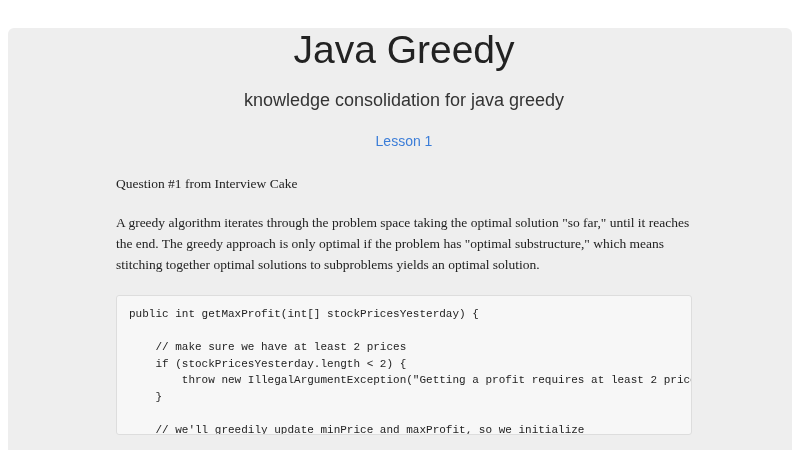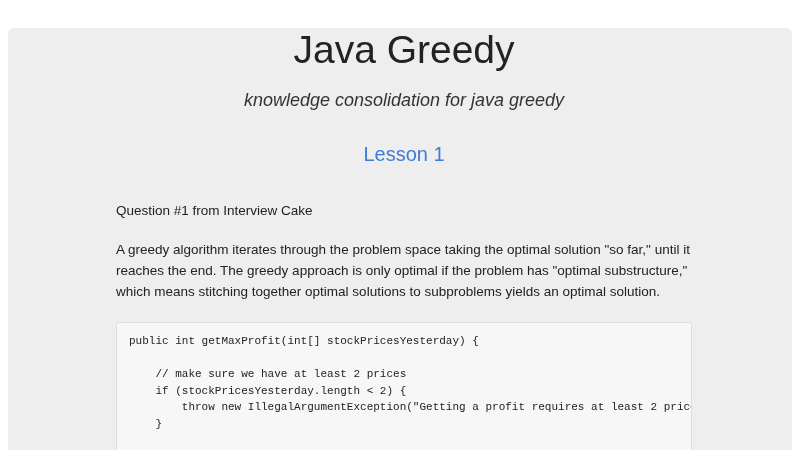--- a/index.html
+++ b/index.html
@@ -32,42 +32,42 @@
     text-align: center;
     font-size: 39px;
     font-weight: normal;
     color: #222222;
     margin: 0;
     letter-spacing: 0px;
   }
   .subtitle {
     text-align: center;
     font-size: 18px;
-    font-style: italic;
     color: #333333;
     margin: 0;
     padding-top: 18px;
   }
   .lesson {
     text-align: center;
-    font-size: 20px;
+    font-size: 14px;
     color: #3b7dd8;
-    margin: 10px;
+    margin: 0;
     padding-top: 22px;
     text-decoration: none;
     display: block;
     cursor: pointer;
   }
   .para {
     font-size: 13.5px;
     color: #222222;
     line-height: 21px;
     margin: 0;
     padding-top: 18px;
     text-align: left;
+    font-family: Liberation Serif, serif;
   }
   .para.first { padding-top: 24px; }
   .codebox {
     margin-top: 20px;
     background: #f7f7f7;
     border: 1px solid #dddddd;
     border-radius: 3px;
     padding: 10px 12px 12px 12px;
     font-family: "Liberation Mono", monospace;
     font-size: 11px;

